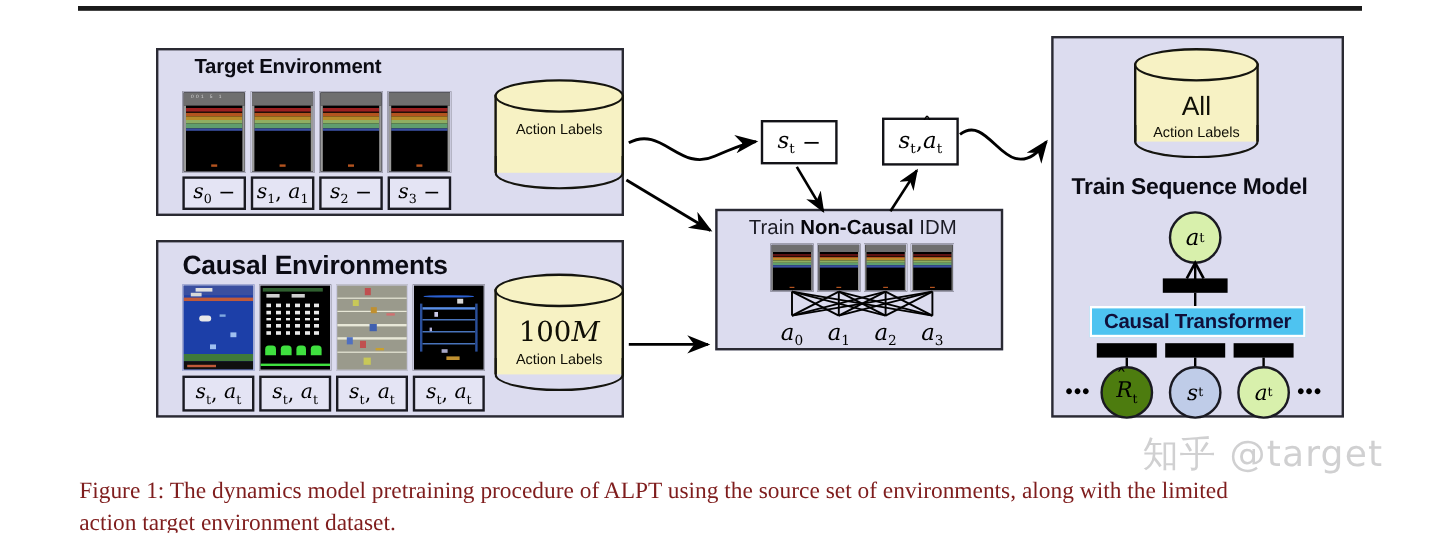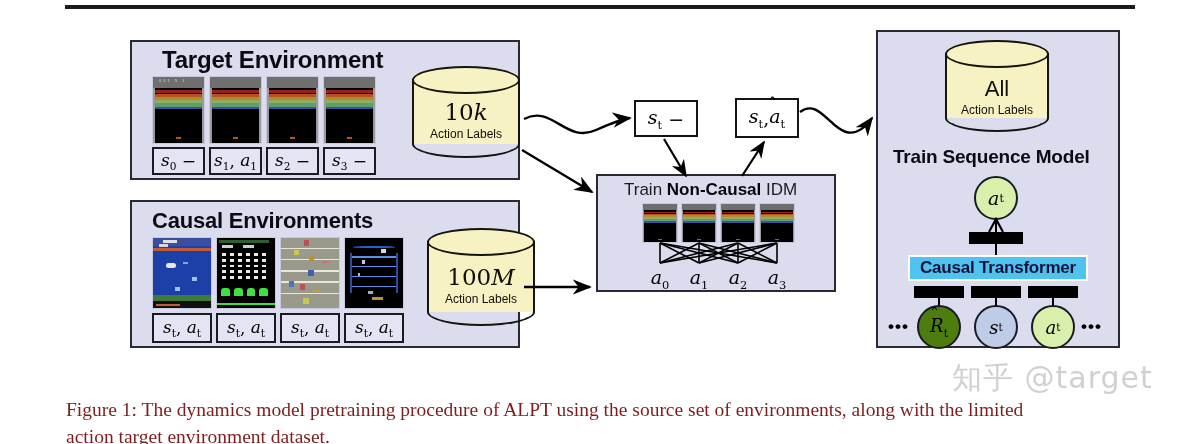--- a/index.html
+++ b/index.html
@@ -222,21 +222,21 @@
 </style>
 </head>
 <body>
 
 <div id="root">
 
   <div class="top-rule"></div>
 
   <div class="panel" id="target-panel"></div>
 
-  <div class="panel-title" style="left:162px; top:46px; font-size:24px;">Target Environment</div>
+  <div class="panel-title" style="left:162px; top:46px; font-size:17px;">Target Environment</div>
 
   <div class="frame-row" style="left:152px; top:76px; gap:4px;">
     <div class="frame" style="width:53px; height:68px;">
       <div class="bo-hud"></div>
         <div class="bo-hudtx">001 5 1</div>
       <div class="bo-b1"></div>
         <div class="bo-b2"></div>
         <div class="bo-b3"></div>
       <div class="bo-b4"></div>
         <div class="bo-b5"></div>
@@ -304,21 +304,20 @@
       <span style="font-style:normal;">&nbsp;</span>
       <span style="font-style:normal;">−</span>
     </div>
   </div>
 
   <div class="cylinder" style="left:412px; top:66px; width:108px; height:92px;">
     <div class="cyl-body"></div>
     <div class="cyl-bot"></div>
     <div class="cyl-top"></div>
     <div class="cyl-text" style="top:33px;">
-      <div class="cyl-big" style="font-size:23px;"><span>10</span><i>k</i></div>
       <div class="cyl-sub" style="font-size:12px; margin-top:2px;">Action Labels</div>
     </div>
   </div>
 
   <div class="panel" id="source-panel"></div>
 
   <div class="panel-title" style="left:152px; top:208px; font-size:22px;">Causal Environments</div>
 
   <div class="frame-row" style="left:152px; top:237px; gap:4px;">
     <div class="frame" style="width:60px; height:72px; background:#2040a8;">
@@ -398,21 +397,21 @@
       <span style="font-style:normal;">,&nbsp;</span>
       <span><span>a</span><sub>t</sub></span>
     </div>
     <div class="tag" style="width:60px; height:30px; font-size:17px;">
       <span><span>s</span><sub>t</sub></span>
       <span style="font-style:normal;">,&nbsp;</span>
       <span><span>a</span><sub>t</sub></span>
     </div>
   </div>
 
-  <div class="cylinder" style="left:412px; top:228px; width:108px; height:98px;margin-left:15px;">
+  <div class="cylinder" style="left:412px; top:228px; width:108px; height:98px;">
     <div class="cyl-body"></div>
     <div class="cyl-bot"></div>
     <div class="cyl-top"></div>
     <div class="cyl-text" style="top:36px;">
       <div class="cyl-big" style="font-size:23px;"><span>100</span><i>M</i></div>
       <div class="cyl-sub" style="font-size:12px; margin-top:2px;">Action Labels</div>
     </div>
   </div>
 
 

